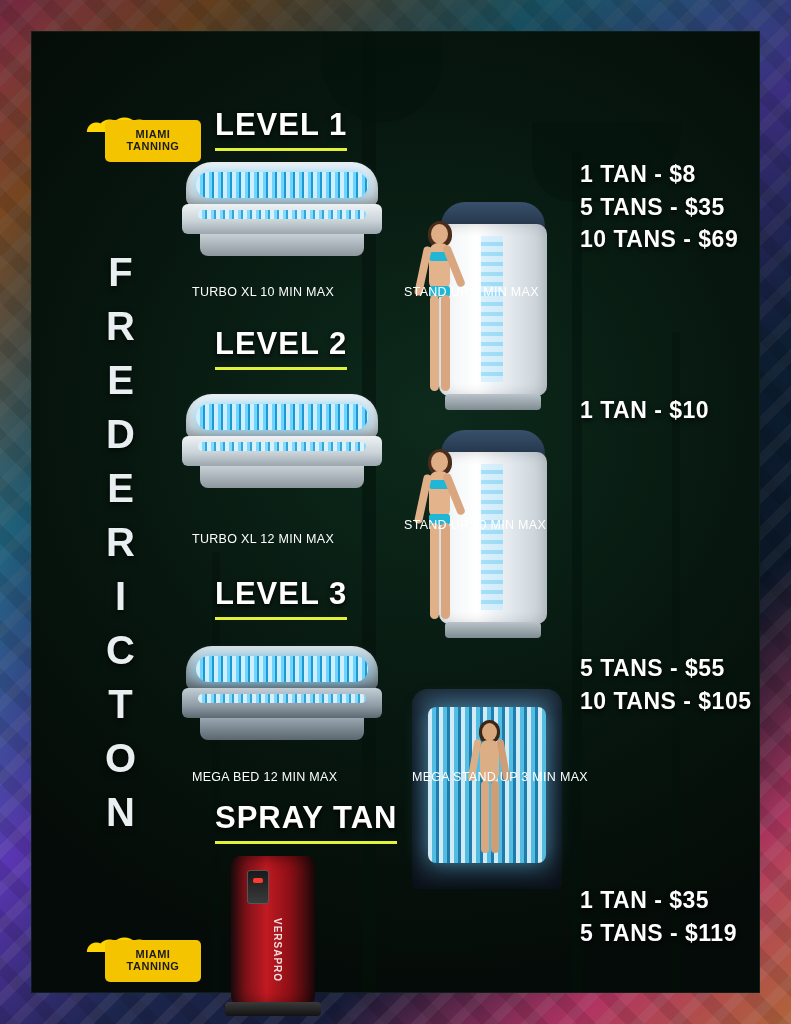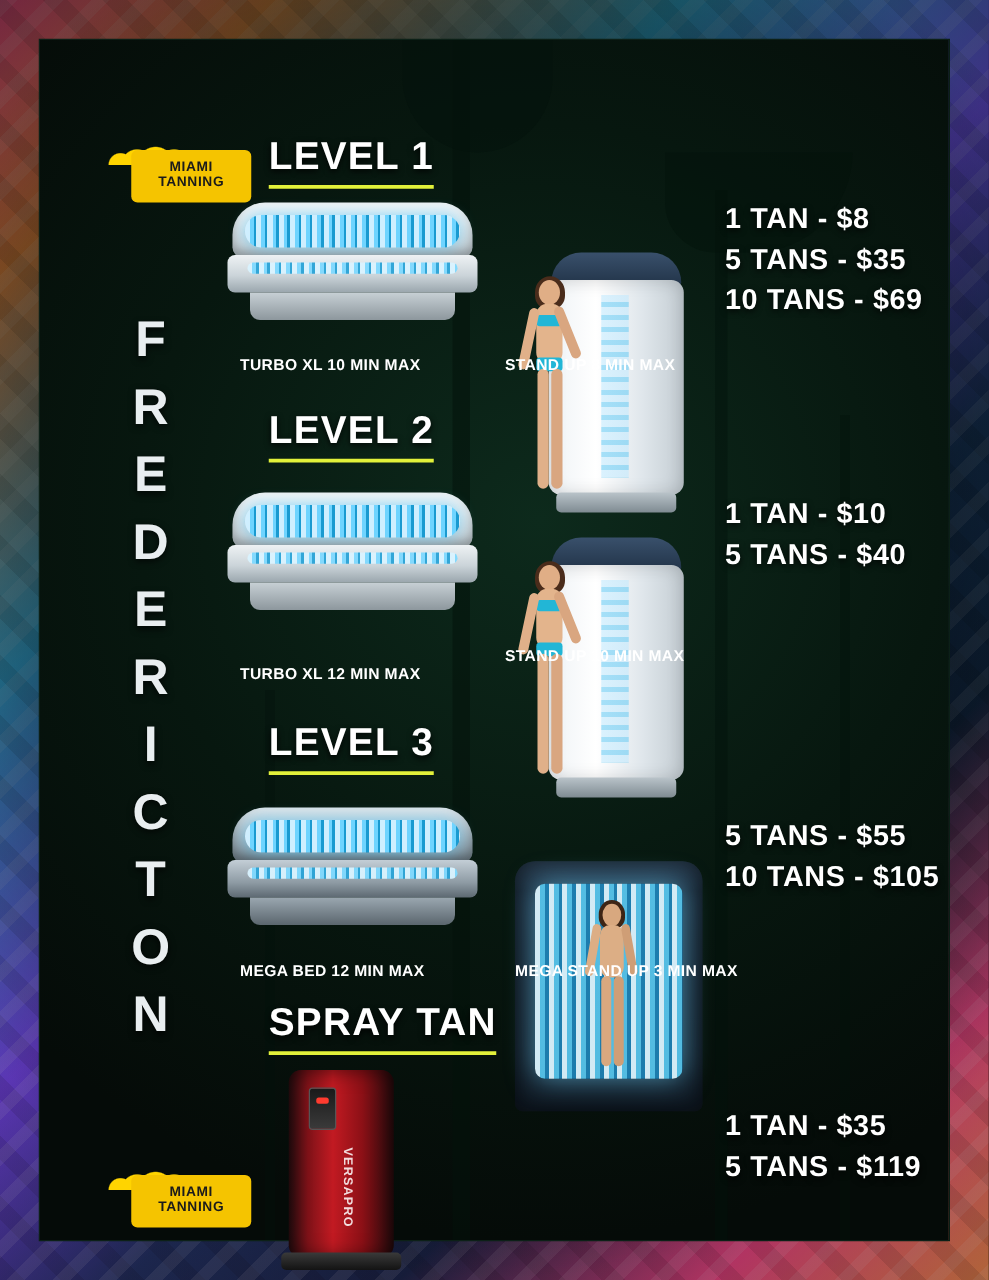--- a/index.html
+++ b/index.html
@@ -111,21 +111,21 @@
     font-weight: bold;
     letter-spacing: 1px;
     padding-bottom: 5px;
     border-bottom: 3px solid #e2f13a;
     display: inline-block;
     text-shadow: 0 2px 5px rgba(0,0,0,.9);
   }
   .caption {
     color: #ffffff;
     font-size: 12.5px;
-    font-weight: bold;
+    font-weight: normal;
     letter-spacing: .3px;
     text-align: center;
     white-space: nowrap;
   }
   .prices { position: absolute; }
   .price-line {
     color: #ffffff;
     font-size: 23px;
     font-weight: bold;
     letter-spacing: .5px;
@@ -370,21 +370,20 @@
           <div class="armL"></div>
             <div class="armR"></div>
           <div class="legL"></div>
             <div class="legR"></div>
         </div>
       </div>
       <div class="caption" style="position:absolute; left:222px; top:208px;">STAND UP 10 MIN MAX</div>
 
       <div class="prices" style="left:398px; top:84px;">
         <div class="price-line">1 TAN - $10</div>
-        <div class="price-line">5 TANS - $40</div>
       </div>
     </div>
 
     <div class="section" style="left:150px; top:520px; width:560px; height:250px;">
       <div class="section-title" style="position:absolute; left:33px; top:24px;">LEVEL 3</div>
 
       <div class="art bed megabed" style="left:0px; top:88px;">
         <div class="lid"></div>
           <div class="lamps"></div>
         <div class="base"></div>

